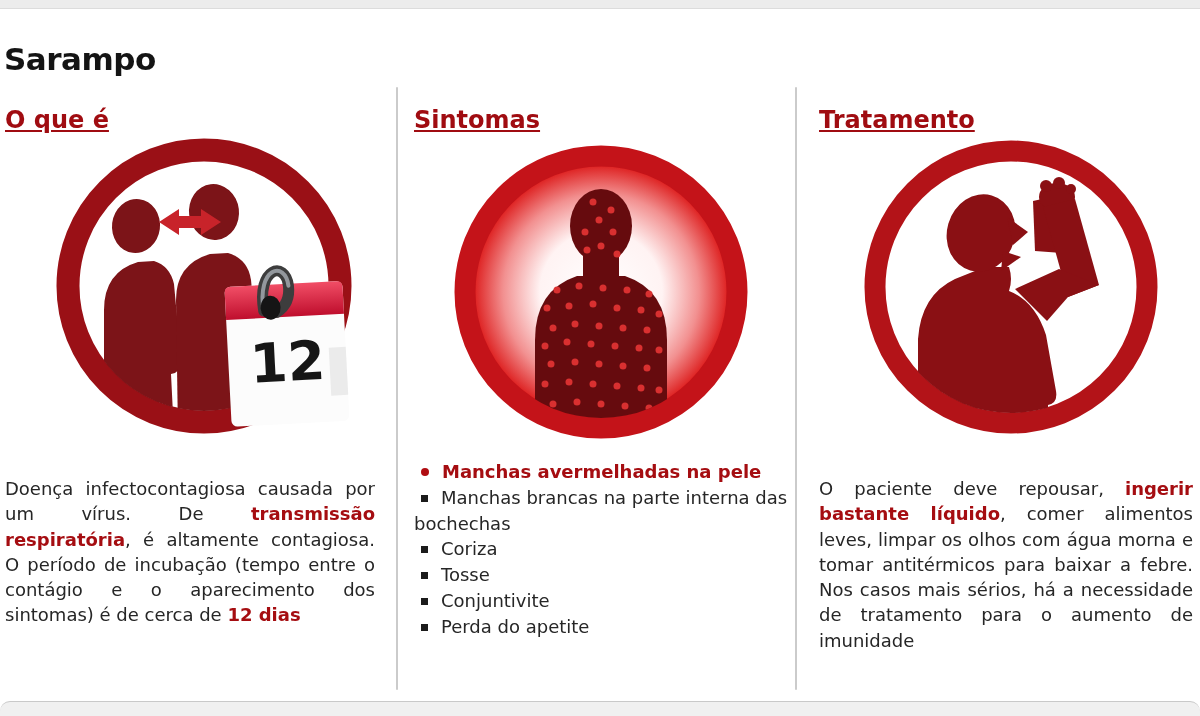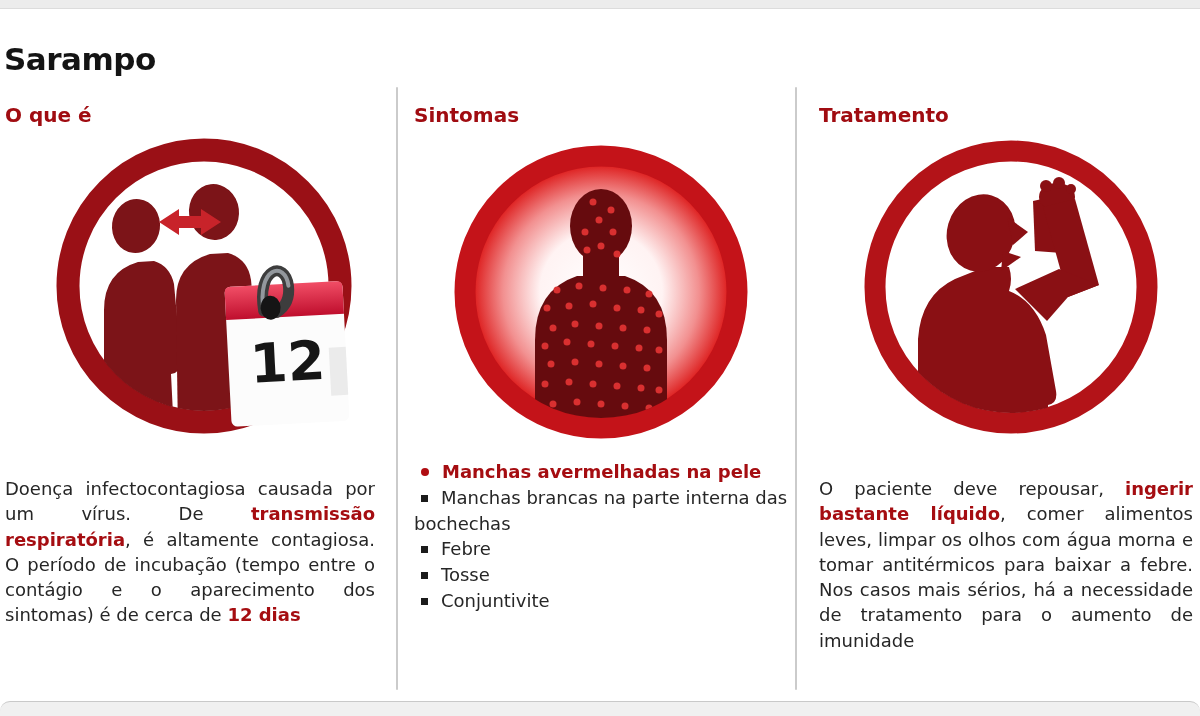--- a/index.html
+++ b/index.html
@@ -13,21 +13,21 @@
   .topbar {
     position:absolute; top:0; left:0; width:1200px; height:8px;
     background:#ececec; border-bottom:1px solid #dcdcdc;
   }
   .page-title {
     position:absolute; top:20px; left:4px;
     font-size:31px; font-weight:bold; color:#141414; letter-spacing:-0.5px;
   }
   .col-heading {
     position:absolute; top:86px;
-    font-size:20px; font-weight:bold; color:#a00c11;
+    font-size:24px; font-weight:bold; color:#a00c11;text-decoration:underline;
   }
   #heading-1 { left:5px; }
   #heading-2 { left:414px; }
   #heading-3 { left:819px; }
   .v-divider {
     position:absolute; top:87px; width:2px; height:603px;
     background:#cbcbcb; border-radius:2px;
   }
   #divider-1 { left:396px; }
   #divider-2 { left:795px; }
@@ -213,20 +213,21 @@
       <polygon points="236,146 205,158 184,182 152,150 196,130"></polygon>
     </g>
   </svg>
 </div>
 
 <p class="para" id="para-1"><span>Doença infectocontagiosa causada por um vírus. De </span><span class="red-bold">transmissão respiratória</span><span>, é altamente contagiosa. O período de incubação (tempo entre o contágio e o aparecimento dos sintomas) é de cerca de </span><span class="red-bold">12 dias</span></p>
 
 <ul class="symptom-list">
   <li class="highlight"><span class="bullet"></span><span>Manchas avermelhadas na pele</span></li>
   <li><span class="bullet"></span><span>Manchas brancas na parte interna das bochechas</span></li>
-  <li><span class="bullet"></span><span>Febre</span></li>
+  <li><span class="bullet"></span><span>Coriza</span></li>
   <li><span class="bullet"></span><span>Tosse</span></li>
   <li><span class="bullet"></span><span>Conjuntivite</span></li>
+  <li><span class="bullet"></span><span>Perda do apetite</span></li>
 </ul>
 
 <p class="para" id="para-3"><span>O paciente deve repousar, </span><span class="red-bold">ingerir bastante líquido</span><span>, comer alimentos leves, limpar os olhos com água morna e tomar antitérmicos para baixar a febre. Nos casos mais sérios, há a necessidade de tratamento para o aumento de imunidade</span></p>
 
 <div class="bottom-band"></div>
 
 </body></html>

